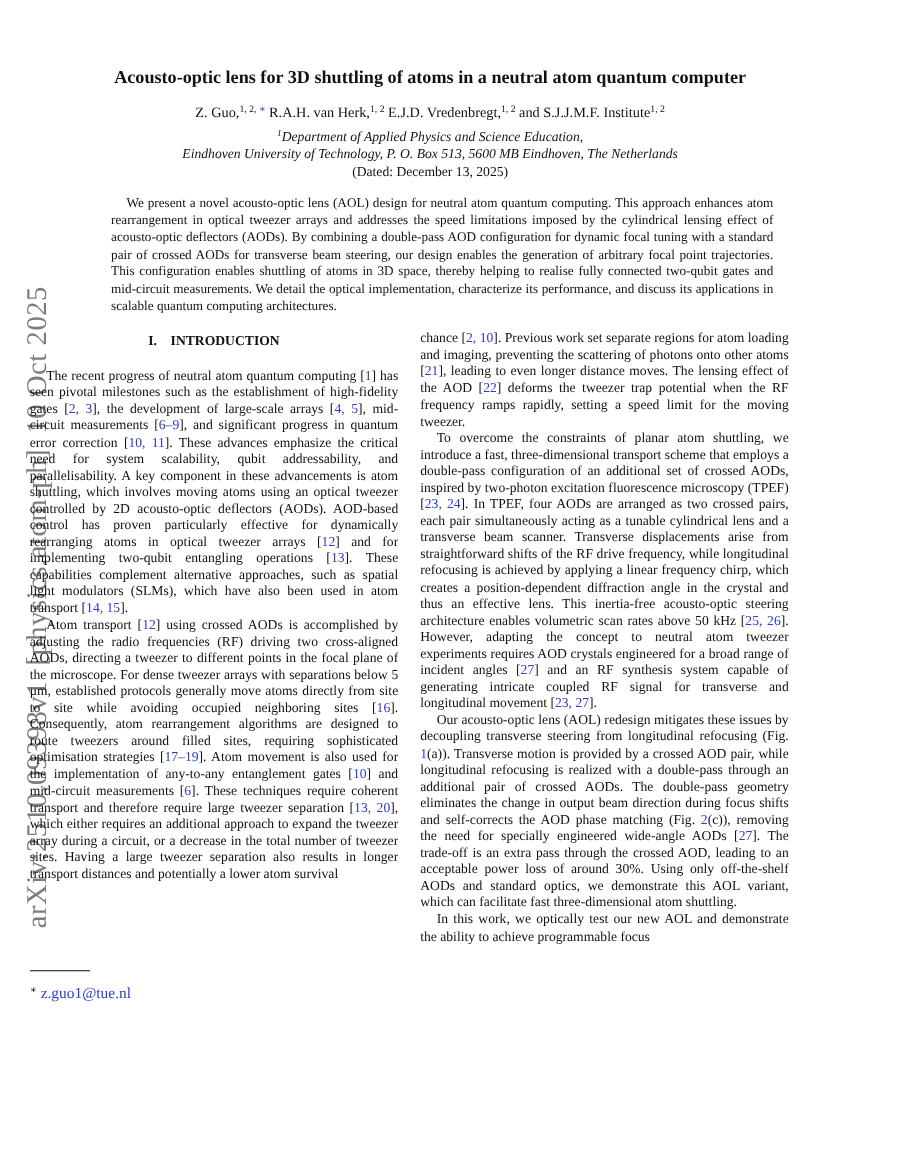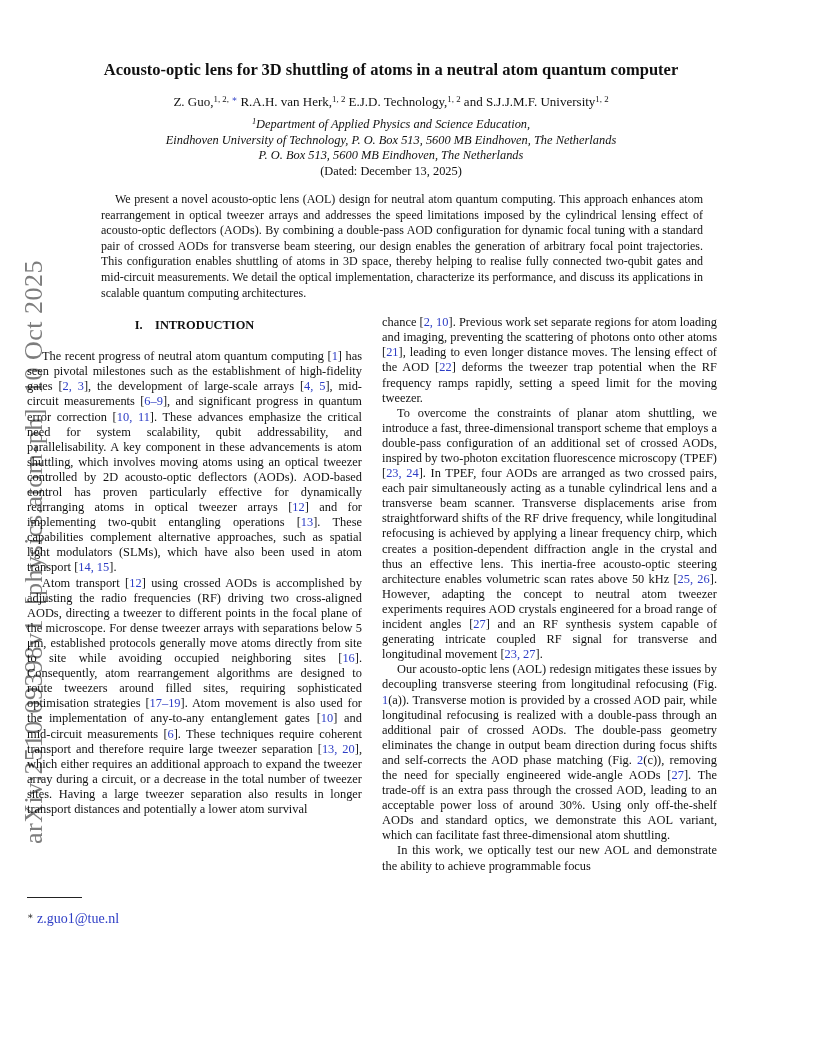--- a/index.html
+++ b/index.html
@@ -116,26 +116,25 @@
 <body>
 
 <div class="page">
 
   <div class="arxiv-stamp">arXiv:2510.09398v1  [physics.atom-ph]  10 Oct 2025</div>
 
   <div class="content">
 
     <h1 class="title">Acousto-optic lens for 3D shuttling of atoms in a neutral atom quantum computer</h1>
 
-    <div class="authors"><span>Z. Guo,</span><span class="seg-sup">1, 2, </span><span class="seg-supstar">∗</span><span> R.A.H. van Herk,</span><span class="seg-sup">1, 2</span><span> E.J.D. Technology,</span><span class="seg-sup">1, 2</span><span> and S.J.J.M.F. University</span><span class="seg-sup">1, 2</span></div>
+    <div class="authors"><span>Z. Guo,</span><span class="seg-sup">1, 2, </span><span class="seg-supstar">∗</span><span> R.A.H. van Herk,</span><span class="seg-sup">1, 2</span><span> E.J.D. Vredenbregt,</span><span class="seg-sup">1, 2</span><span> and S.J.J.M.F. Institute</span><span class="seg-sup">1, 2</span></div>
 
     <div class="affiliations">
       <div class="affil-line"><span class="seg-sup">1</span><span>Department of Applied Physics and Science Education,</span></div>
       <div class="affil-line"><span>Eindhoven University of Technology, P. O. Box 513, 5600 MB Eindhoven, The Netherlands</span></div>
-      <div class="affil-line"><span>P. O. Box 513, 5600 MB Eindhoven, The Netherlands</span></div>
     </div>
 
     <div class="dated">(Dated: December 13, 2025)</div>
 
     <div class="abstract">We present a novel acousto-optic lens (AOL) design for neutral atom quantum computing. This approach enhances atom rearrangement in optical tweezer arrays and addresses the speed limitations imposed by the cylindrical lensing effect of acousto-optic deflectors (AODs). By combining a double-pass AOD configuration for dynamic focal tuning with a standard pair of crossed AODs for transverse beam steering, our design enables the generation of arbitrary focal point trajectories. This configuration enables shuttling of atoms in 3D space, thereby helping to realise fully connected two-qubit gates and mid-circuit measurements. We detail the optical implementation, characterize its performance, and discuss its applications in scalable quantum computing architectures.</div>
 
     <div class="columns">
 
       <div class="col">
         <h2 class="section-heading">I. INTRODUCTION</h2>

